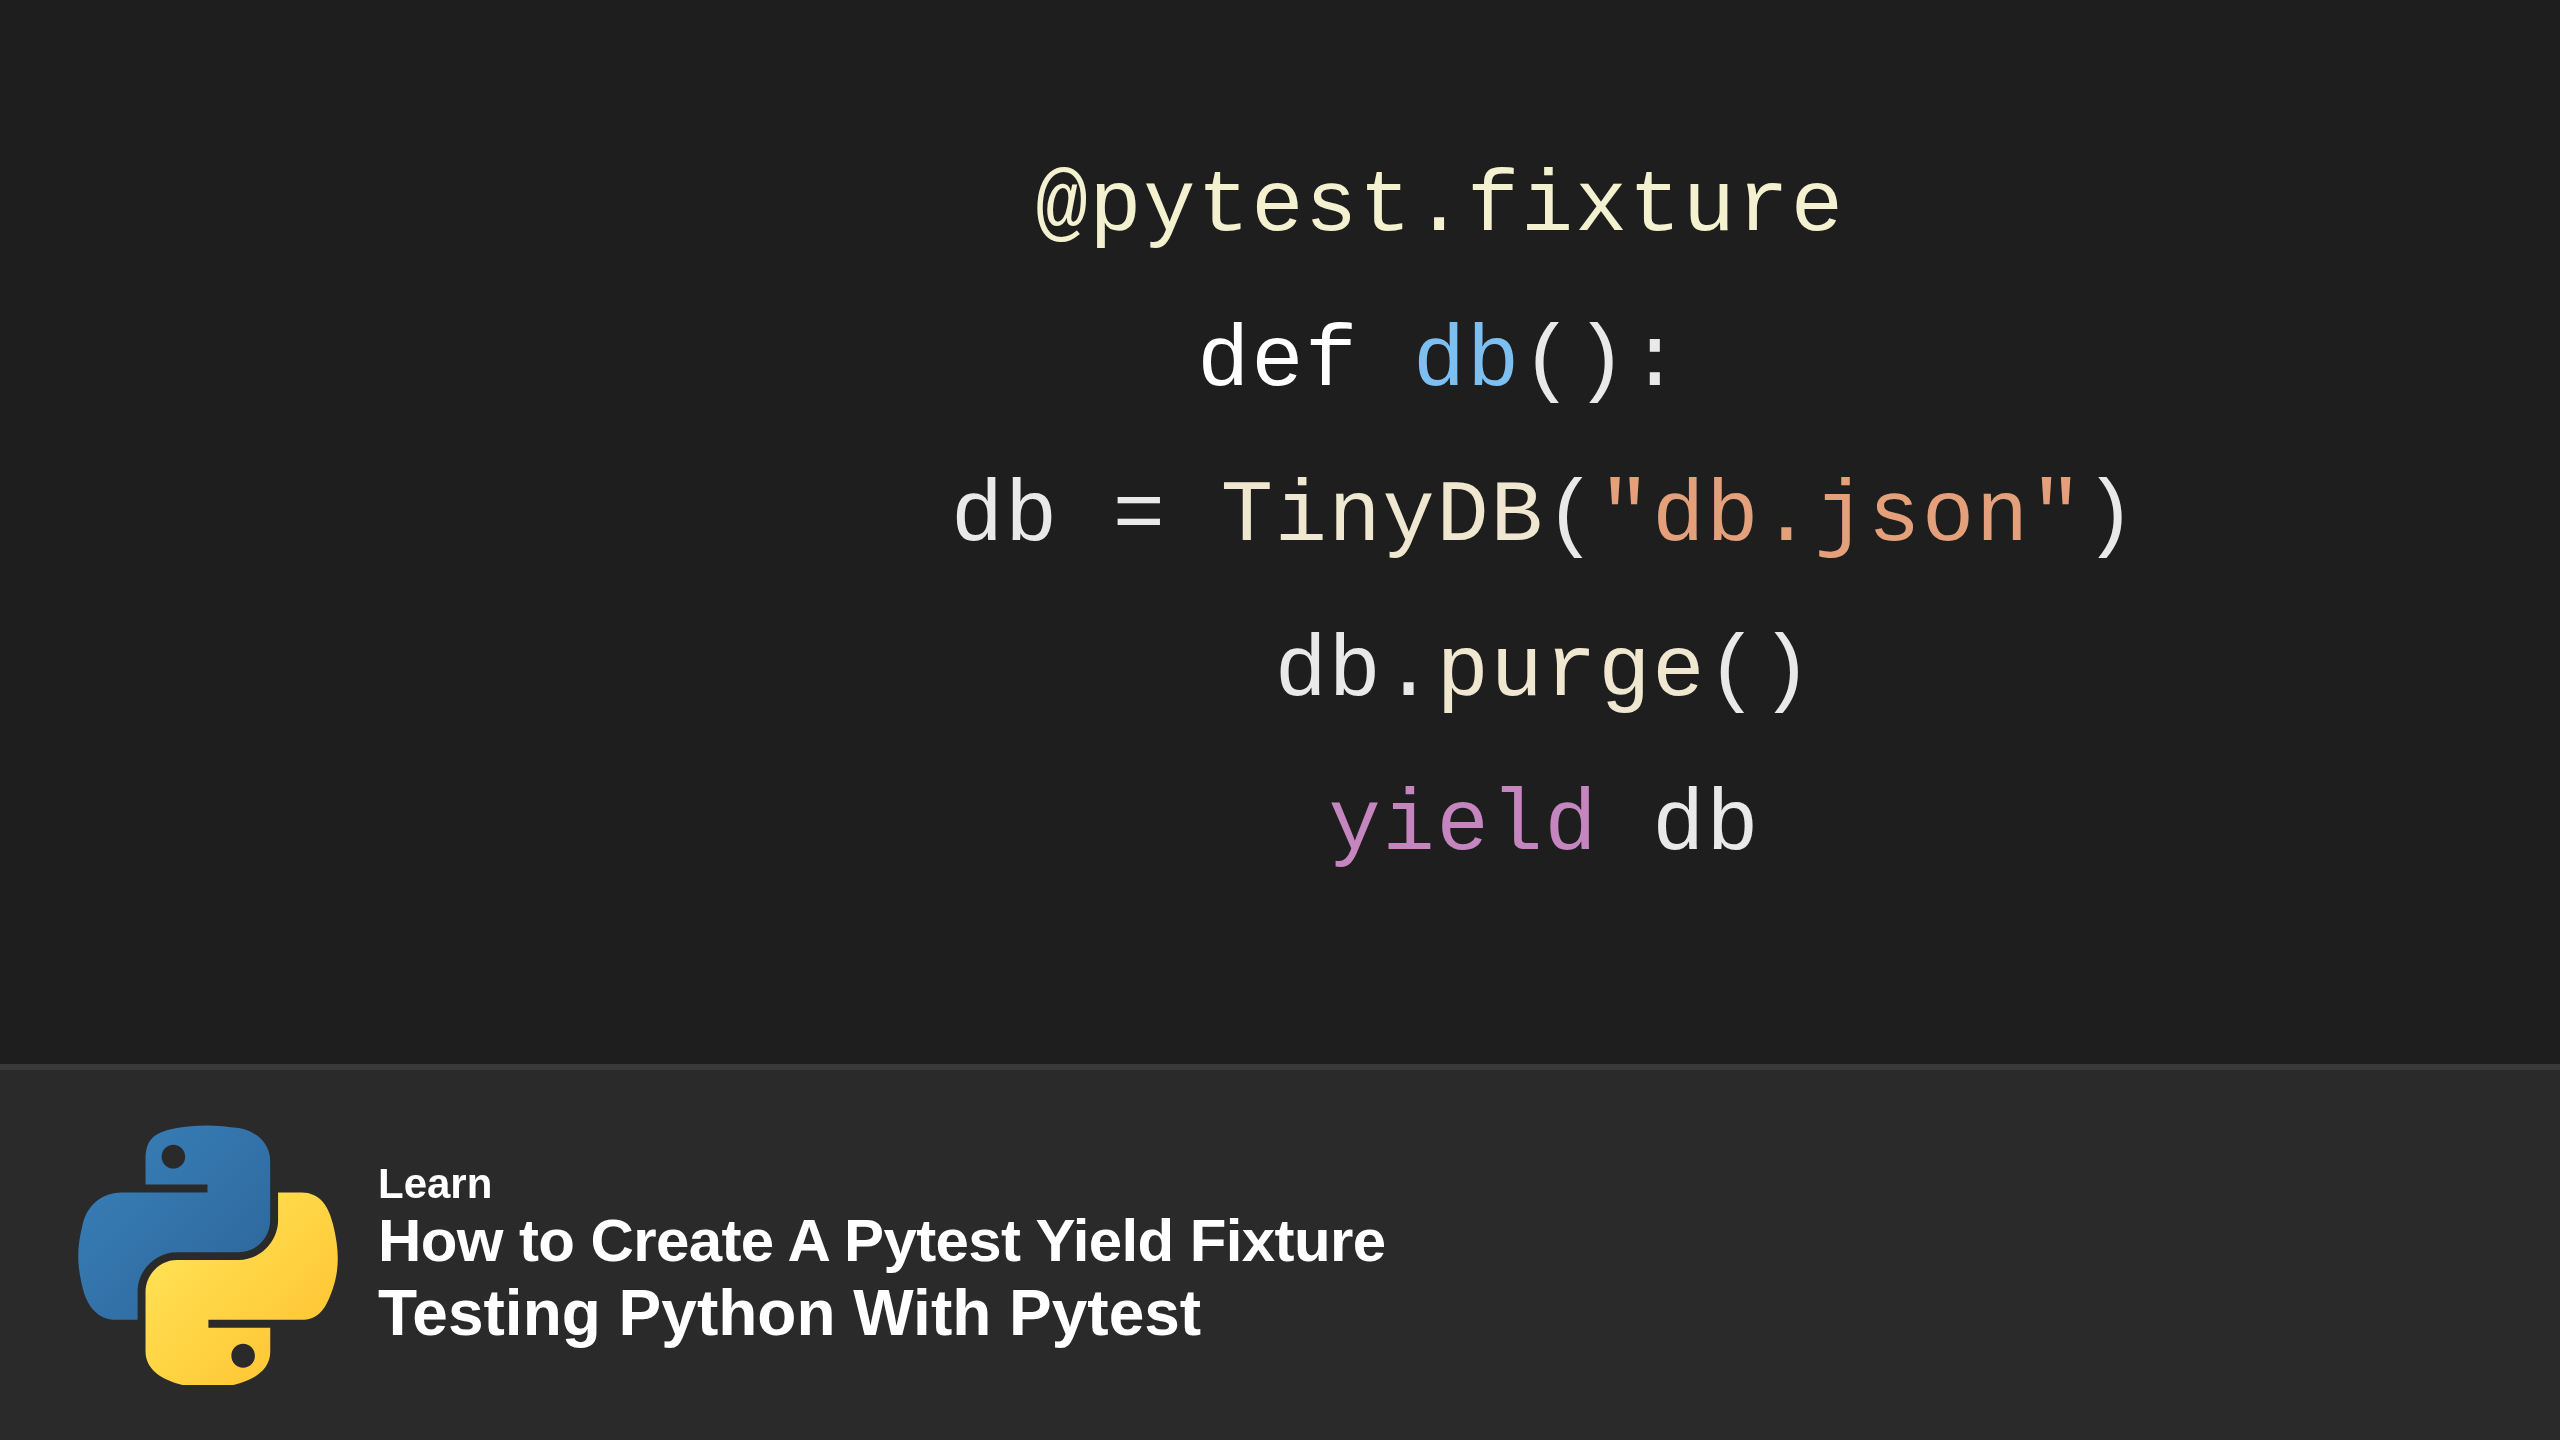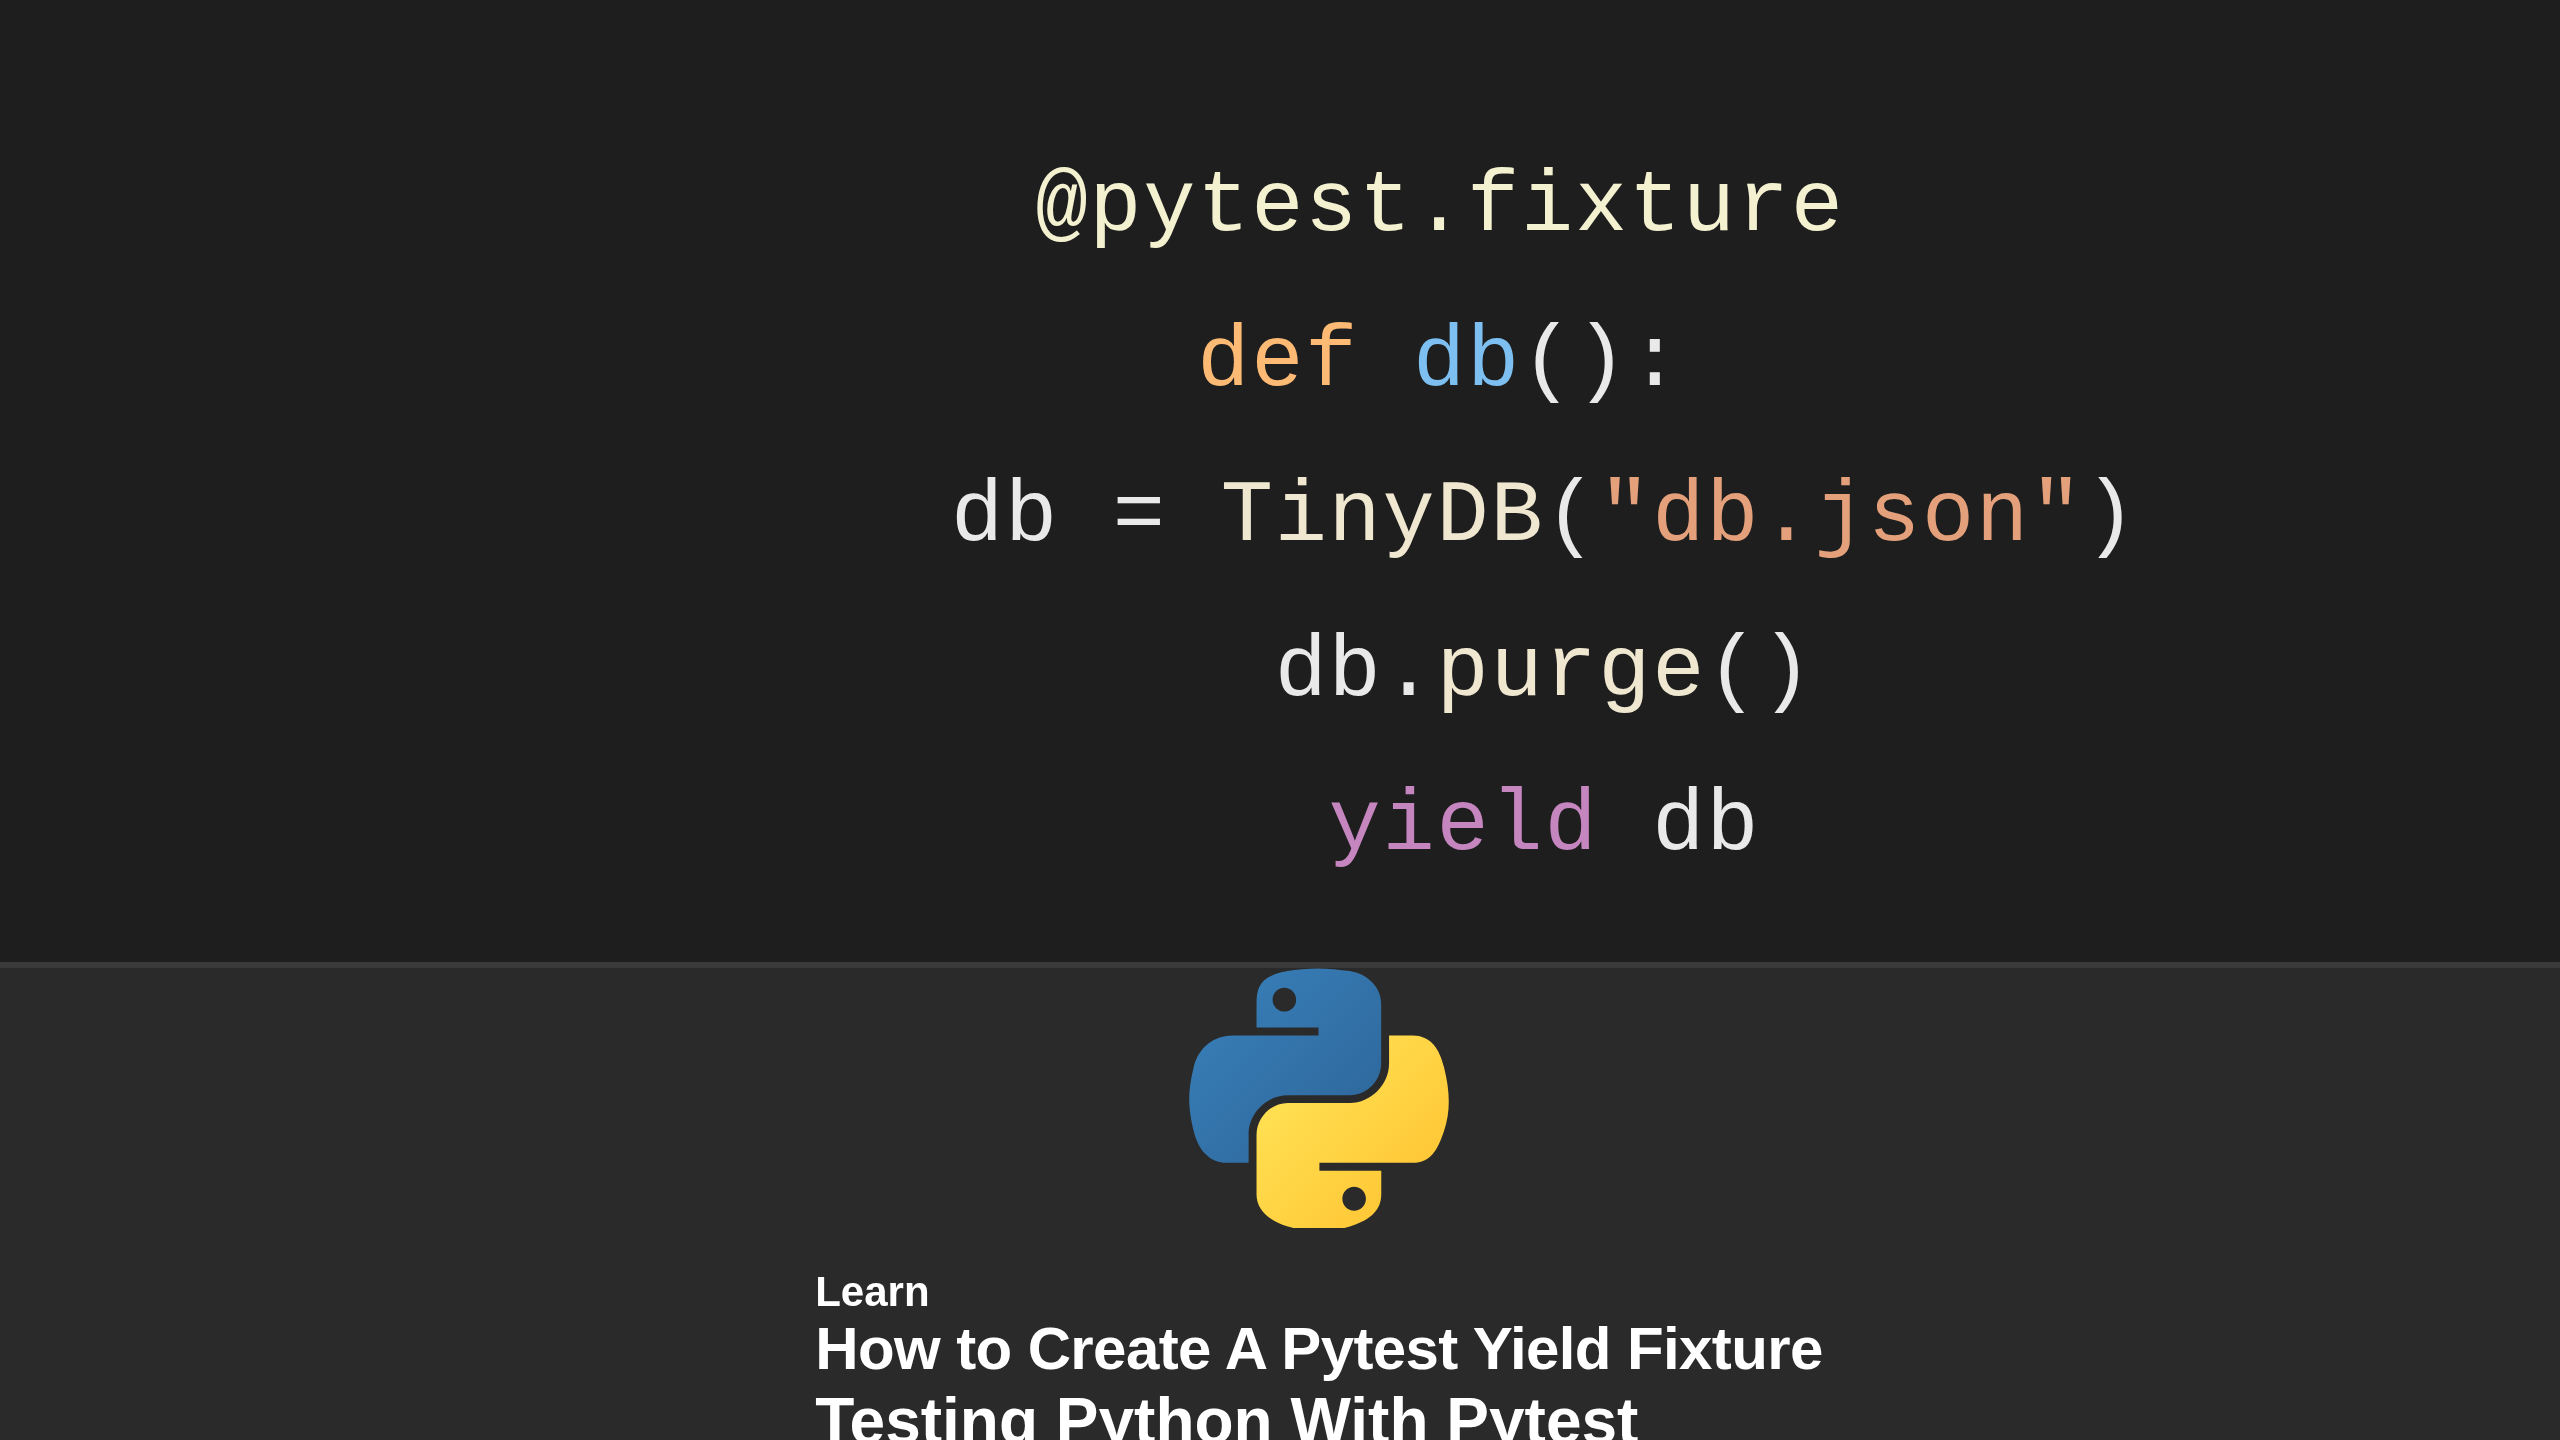--- a/index.html
+++ b/index.html
@@ -22,42 +22,41 @@
       font-size: 87px;
       line-height: 1.78;
       letter-spacing: 0.02em;
       font-weight: 500;
       text-align: center;
     }
     .code-line { white-space: pre; }
     .indent { display: inline-block; width: 4ch; }
 
     .tok-decorator { color: #f3f1d0; }
-    .tok-keyword   { color: #fdba74; }
+    .tok-keyword   { color: #ffffff; }
     .tok-funcname  { color: #7cbff0; }
     .tok-ident     { color: #e9e9e9; }
     .tok-punct     { color: #e9e9e9; }
     .tok-class     { color: #efe7d0; margin-top: 28px; }
     .tok-string    { color: #e3a07a; }
     .tok-yield     { color: #c586c0; }
     .tok-method    { color: #efe7d0; }
 
     .divider {
       height: 6px;
       background: #3a3a3a;
     }
 
     .footer {
-      height: 472px;
+      height: 370px;
       background: #2a2a2a;
       display: flex;
       align-items: center;
       padding-left: 78px;
       gap: 40px;
-      flex-direction: column;
     }
     .logo-wrap {
       width: 260px;
       height: 260px;
       flex-shrink: 0;
     }
     .footer-text {
       color: #fff;
     }
     .eyebrow {

